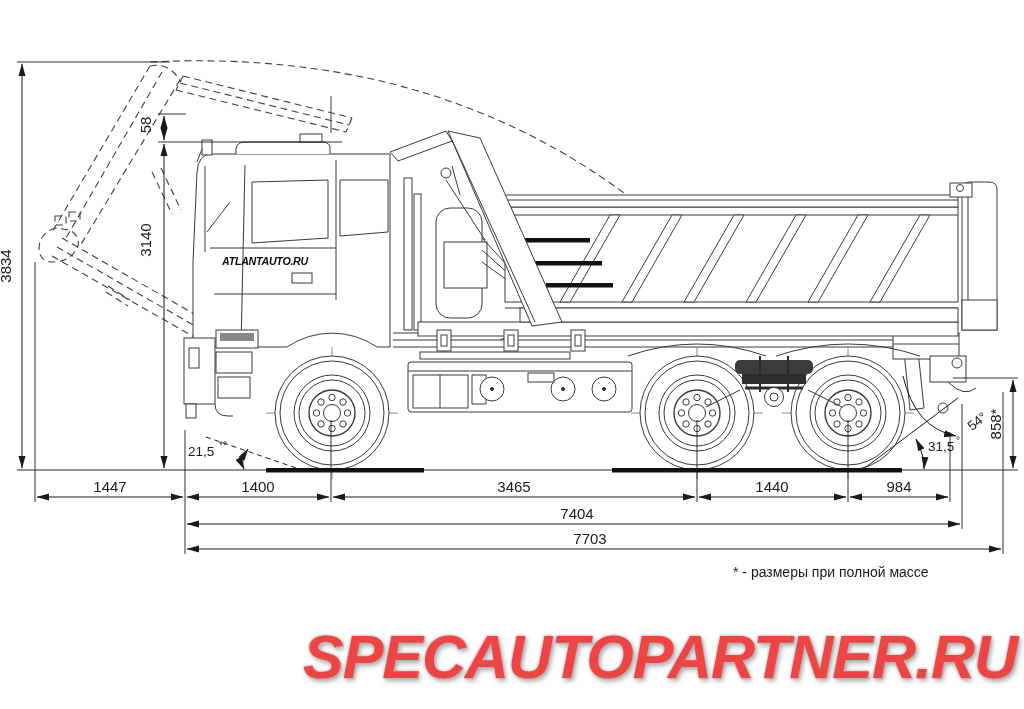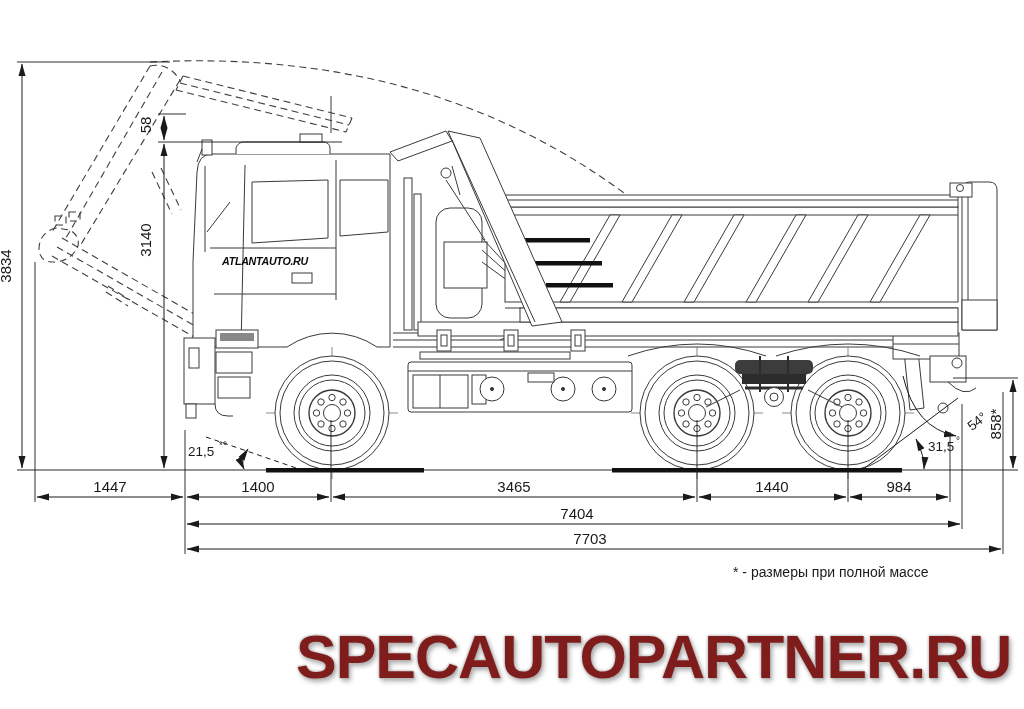--- a/index.html
+++ b/index.html
@@ -7,22 +7,22 @@
           font-family:"Liberation Sans",sans-serif;}
   svg{position:absolute;left:0;top:0;}
   svg text{font-family:"Liberation Sans",sans-serif;fill:#1a1a1a;}
   .dimtxt{font-size:15px;}
   .angtxt{font-size:13.5px;}
   .suptxt{font-size:10px;}
   .cablogo{font-size:11.5px;font-weight:bold;font-style:italic;fill:#0a0a0a;letter-spacing:-0.3px;}
   .note{font-size:14px;}
   .watermark{
     position:absolute;left:296px;top:622px;width:728px;height:80px;
-    font-size:61px;font-weight:bold;letter-spacing:-1px;
-    color:#7f1d1d;white-space:nowrap;text-align:left;
+    font-size:61px;font-weight:bold;font-style:italic;letter-spacing:-1px;
+    color:#ef4444;white-space:nowrap;text-align:center;
     text-shadow:0 0 3px #c4c4c4, 2px 3px 5px #a8a8a8, -1px -1px 2px #dedede, 1px 1px 1px #bdbdbd;
   }
 </style>
 </head>
 <body>
 
 <div class="canvas">
 <svg width="1024" height="709" viewBox="0 0 1024 709">
   <defs>
     <marker id="arr" markerWidth="13" markerHeight="9" refX="12" refY="4.5" orient="auto-start-reverse" markerUnits="userSpaceOnUse">

